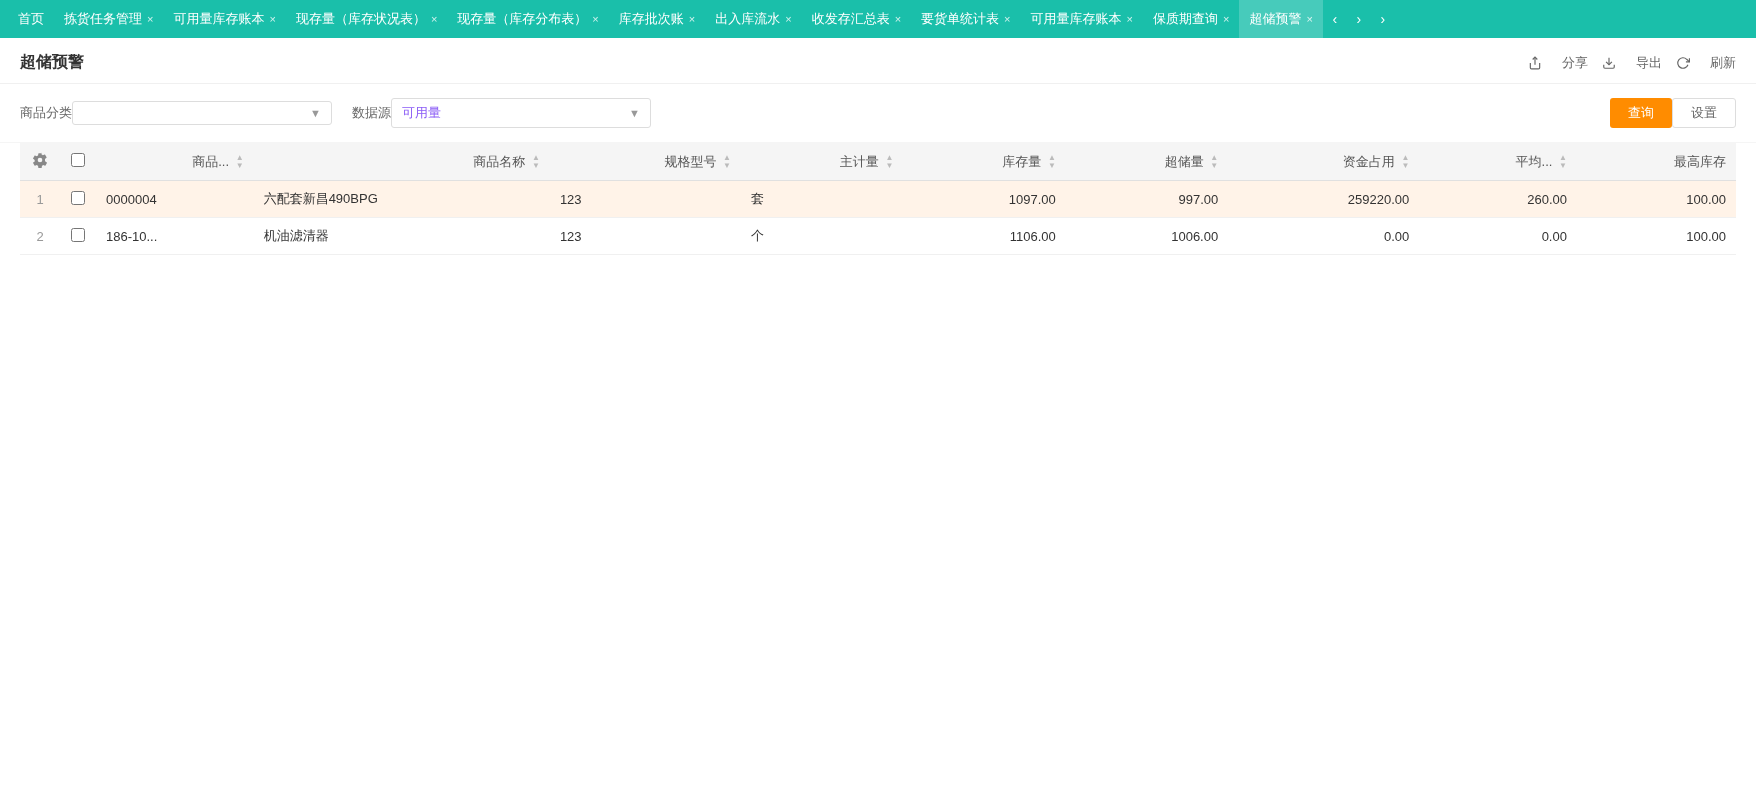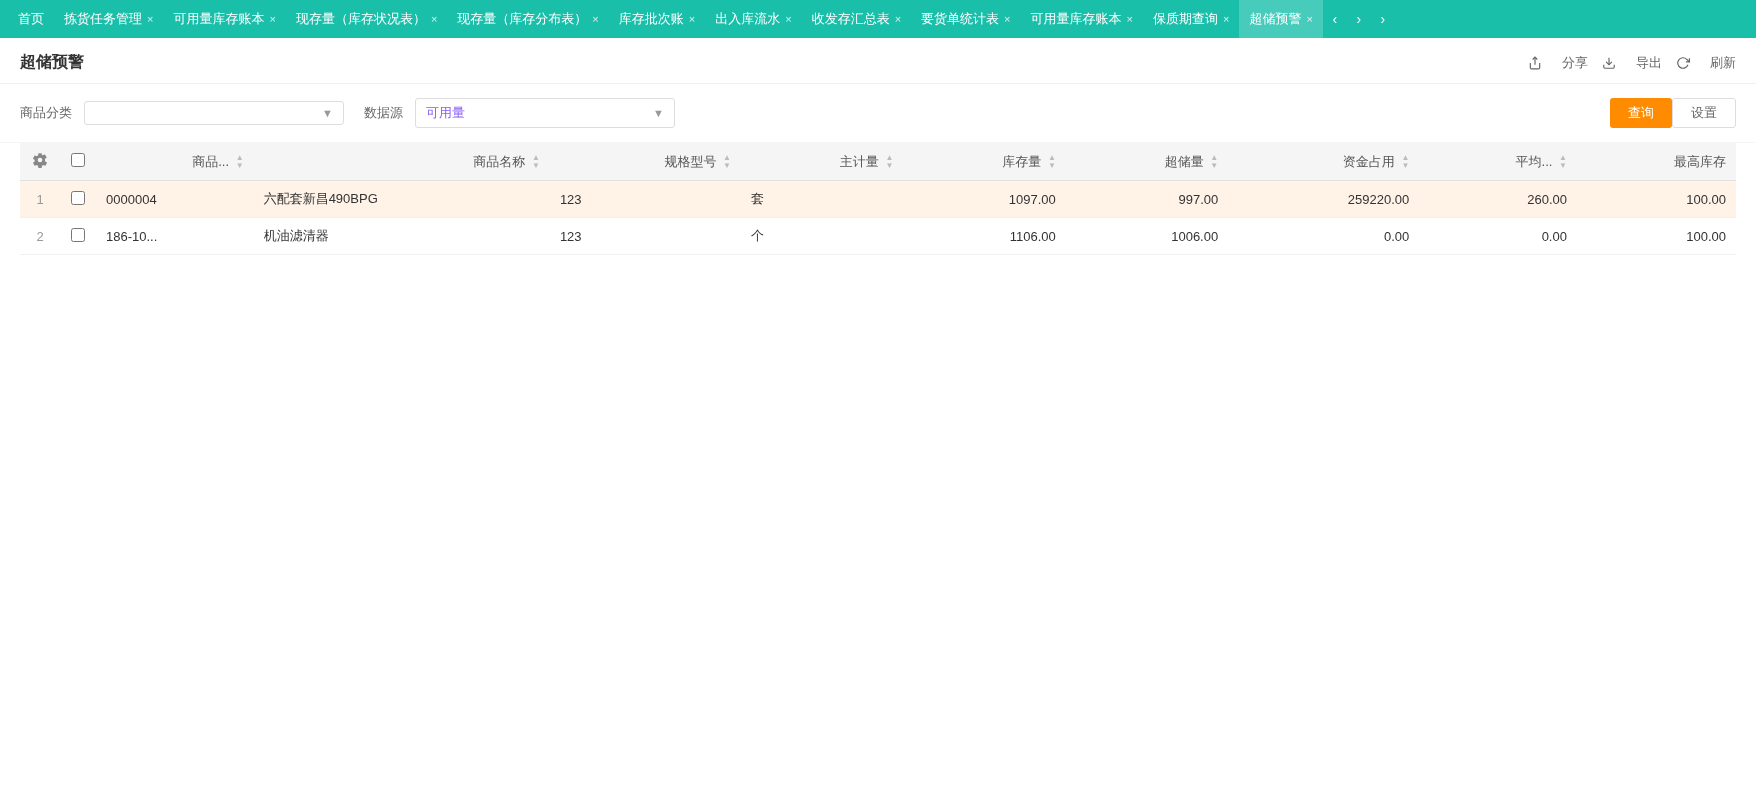--- a/index.html
+++ b/index.html
@@ -79,21 +79,21 @@
     .filter-bar {
       display: flex;
       align-items: center;
       padding: 14px 20px;
       gap: 20px;
       border-bottom: 1px solid #f5f5f5;
     }
     .filter-group {
       display: flex;
       align-items: center;
-      gap: 12px;
+      gap: 0;
     }
     .filter-label {
       color: #666;
       white-space: nowrap;
       font-size: 13px;
     }
     .filter-select {
       display: flex;
       align-items: center;
       border: 1px solid #ddd;

